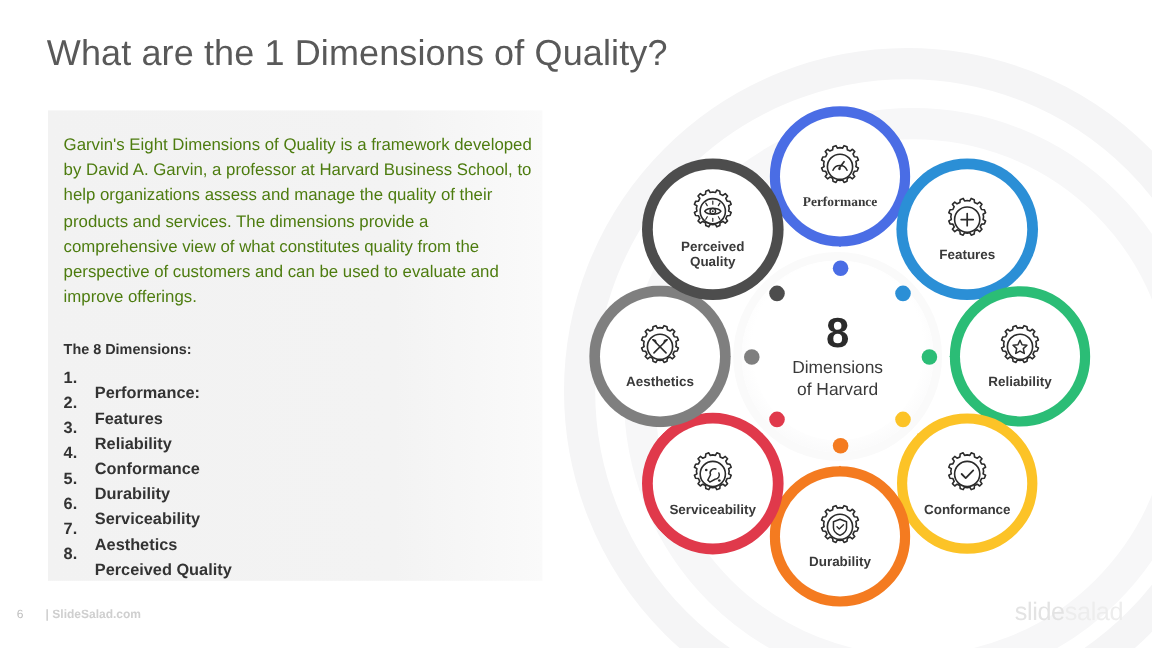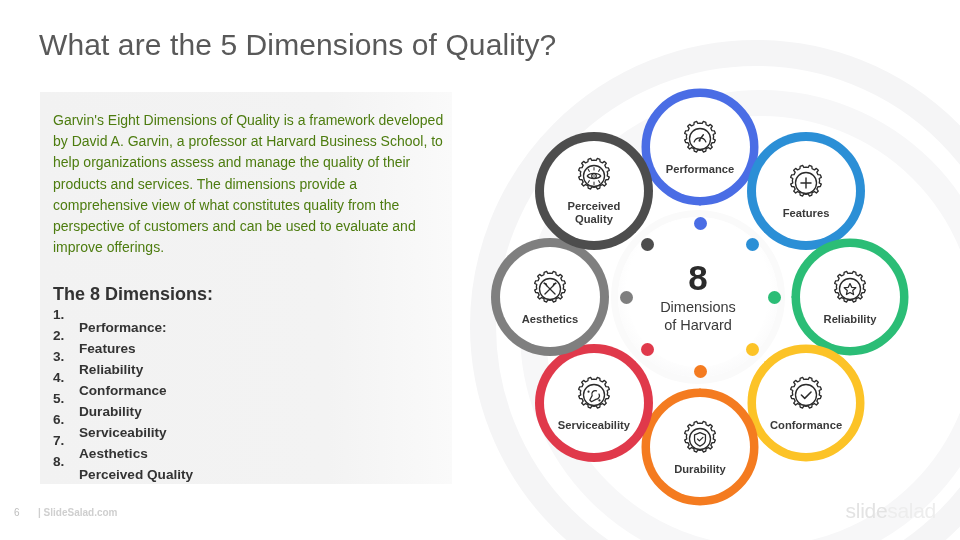--- a/index.html
+++ b/index.html
@@ -53,21 +53,21 @@
     top: 110px;
     width: 398px;
     font-size: 14px;
     line-height: 21.2px;
     color: #4d7c0f;
   }
   .list-heading {
     position: absolute;
     left: 53px;
     top: 284px;
-    font-size: 18px;
+    font-size: 12px;
     font-weight: bold;
     color: #333333;
   }
   .dim-list {
     position: absolute;
     left: 53px;
     top: 304px;
     width: 300px;
   }
   .dim-row {
@@ -196,21 +196,21 @@
   }
   .petal .icon { width: 42px; height: 42px; display: block; }
   .petal .icon svg { width: 42px; height: 42px; display: block; }
 </style>
 </head>
 <body>
 
 <div class="bg-swoosh s1"></div>
 <div class="bg-swoosh s2"></div>
 
-<div class="title">What are the 5 Dimensions of Quality?</div>
+<div class="title">What are the 1 Dimensions of Quality?</div>
 
 <div class="text-panel"></div>
 
 <div class="paragraph">Garvin's Eight Dimensions of Quality is a framework developed by David A. Garvin, a professor at Harvard Business School, to help organizations assess and manage the quality of their products and services. The dimensions provide a comprehensive view of what constitutes quality from the perspective of customers and can be used to evaluate and improve offerings.</div>
 
 <div class="list-heading">The 8 Dimensions:</div>
 
 <div class="dim-list" id="dim-list">
     <div class="dim-row">
       <span class="dim-num">1.</span>
@@ -246,21 +246,21 @@
     </div>
   </div>
 
 <div class="diagram" id="diagram">
   <div class="hub-outer"></div>
   <div class="hub-inner">
     <div class="hub-num">8</div>
     <div class="hub-l1">Dimensions</div>
     <div class="hub-l2">of Harvard</div>
   </div>
-<div class="petal outline" style="left: 181px; top: 28px;">
+<div class="petal outline" style="left: 181px; top: 28px; font-family: Liberation Serif, serif;">
       <svg class="pin" viewBox="0 0 118 118" style="transform: rotate(0deg);">
         <g>
           <path d="M33 86 L59 118 L85 86 Z" fill="#4a6de5"></path>
           <circle cx="59" cy="59" r="53" fill="none" stroke="#4a6de5" stroke-width="11"></circle>
         </g>
       </svg>
       <div class="disc">
         <span class="icon">
           <svg viewBox="0 0 100 100" fill="none" stroke="#2b2b2b" stroke-width="3.2" stroke-linejoin="round" stroke-linecap="round">
             <path d="M50 12 l5.2 1.0 2.8 -5.0 5.9 2.4 0.6 5.7 5.6 2.6 4.6 -3.5 4.6 4.6 -3.5 4.6 2.6 5.6 5.7 0.6 2.4 5.9 -5.0 2.8 1.0 5.2 -1.0 5.2 5.0 2.8 -2.4 5.9 -5.7 0.6 -2.6 5.6 3.5 4.6 -4.6 4.6 -4.6 -3.5 -5.6 2.6 -0.6 5.7 -5.9 2.4 -2.8 -5.0 -5.2 1.0 -5.2 -1.0 -2.8 5.0 -5.9 -2.4 -0.6 -5.7 -5.6 -2.6 -4.6 3.5 -4.6 -4.6 3.5 -4.6 -2.6 -5.6 -5.7 -0.6 -2.4 -5.9 5.0 -2.8 -1.0 -5.2 1.0 -5.2 -5.0 -2.8 2.4 -5.9 5.7 -0.6 2.6 -5.6 -3.5 -4.6 4.6 -4.6 4.6 3.5 5.6 -2.6 0.6 -5.7 5.9 -2.4 2.8 5.0 z"></path>

